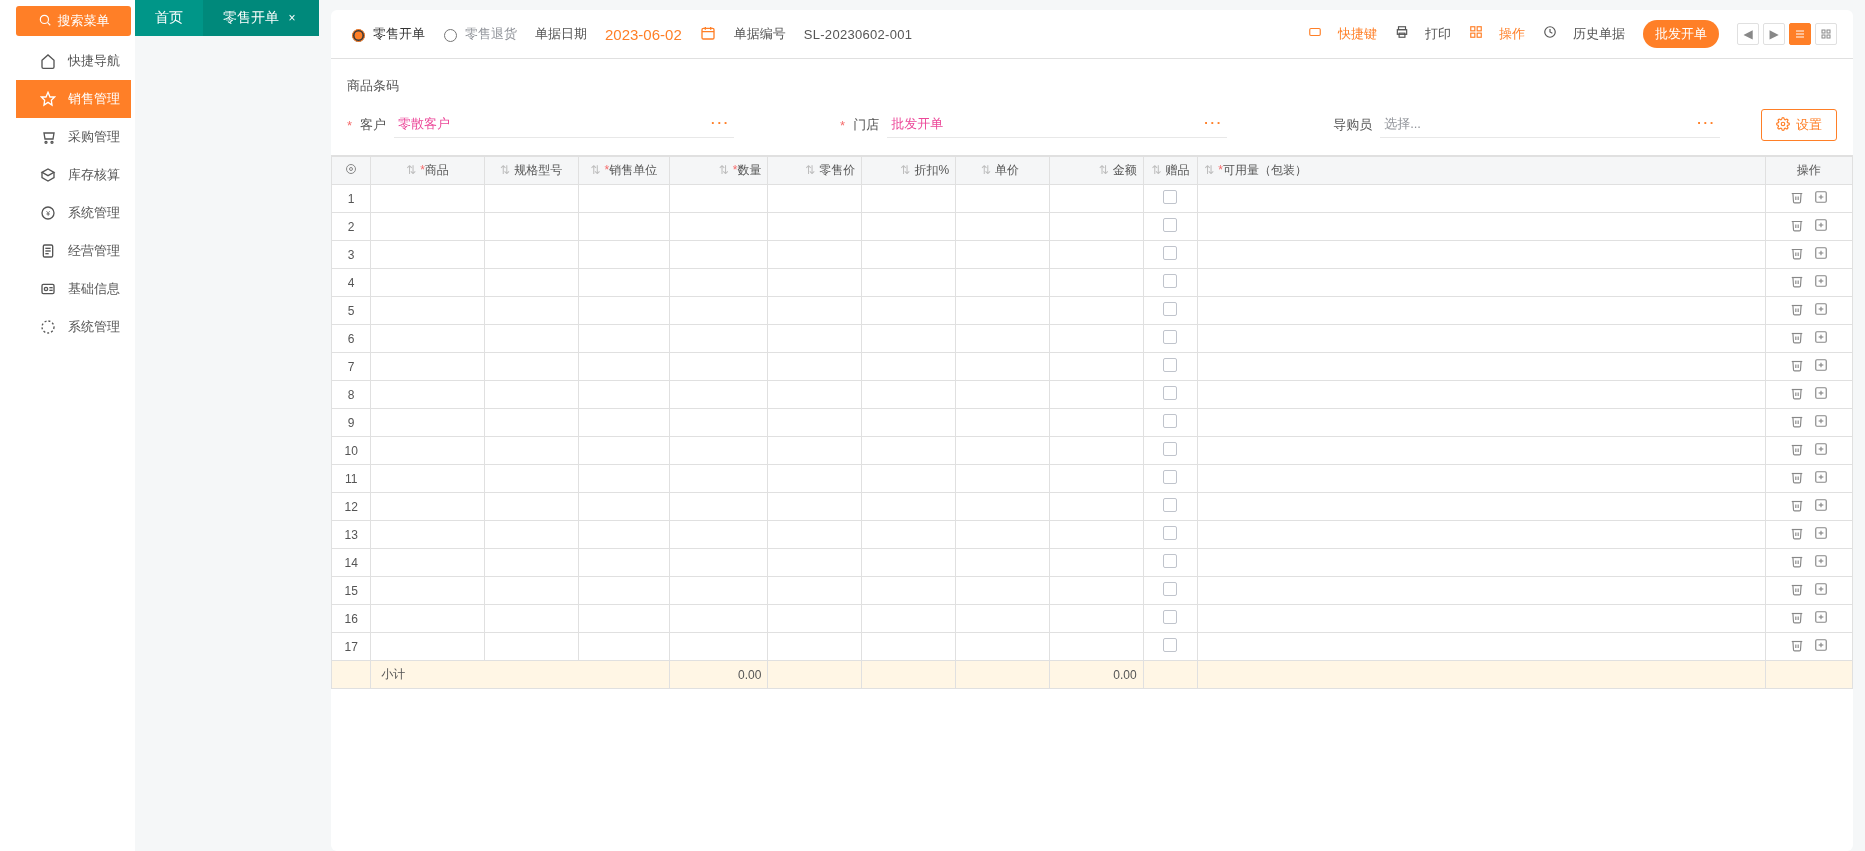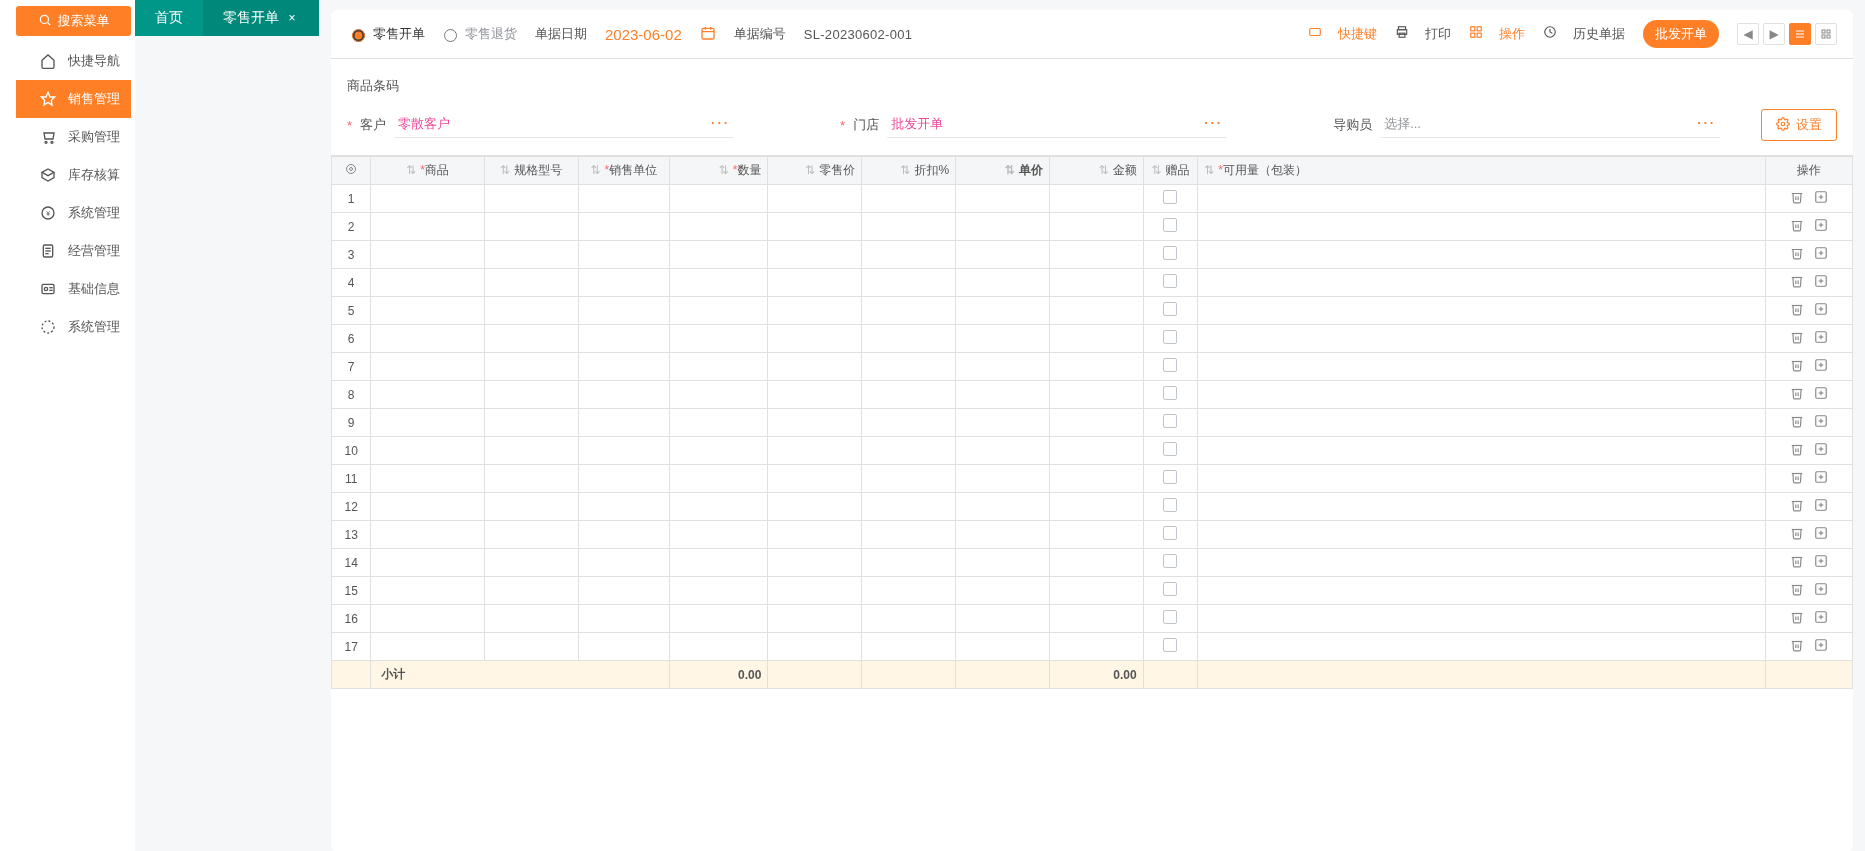--- a/index.html
+++ b/index.html
@@ -64,21 +64,21 @@
   .tbl-wrap{flex:1;overflow:auto;border-top:1px solid var(--border);}
   table{border-collapse:collapse;width:100%;table-layout:fixed;}
   th,td{border:1px solid var(--border);height:28px;font-size:12px;color:#555;}
   thead th{background:#f5f6f7;position:sticky;top:0;z-index:1;font-weight:normal;margin-top:36px;}
   thead th .sort{color:#bdbdbd;margin-right:4px;cursor:pointer;}
   thead th .req{color:var(--red);}
   td{text-align:center;}
   td.num{text-align:center;}
   td .cb{width:14px;height:14px;border:1px solid #c0c4cc;border-radius:2px;display:inline-block;background:#fff;}
   td .opic{color:#888;cursor:pointer;}
-  tr.subtotal td{background:#fff6e5;font-weight:700;text-align:right;padding-right:6px;}
+  tr.subtotal td{background:#fff6e5;font-weight:400;text-align:right;padding-right:6px;}
   tr.subtotal td.lbl{text-align:left;padding-left:10px;}
   .hdr-center{text-align:center;}
   col.c-seq{width:36px;} col.c-prod{width:104px;} col.c-spec{width:86px;} col.c-unit{width:84px;}
   col.c-qty{width:90px;} col.c-retail{width:86px;} col.c-disc{width:86px;} col.c-uprice{width:86px;}
   col.c-amt{width:86px;} col.c-gift{width:50px;} col.c-avail{width:520px;} col.c-op{width:80px;}
   th.gear{width:36px;}
 </style>
 </head>
 <body>
 
@@ -322,21 +322,21 @@
                       <circle cx="12" cy="12" r="3"></circle>
                       <circle cx="12" cy="12" r="9"></circle>
                     </svg>
                 </th>
                 <th><span class="sort">⇅</span><span class="req">*</span><span>商品</span></th>
                 <th><span class="sort">⇅</span><span>规格型号</span></th>
                 <th><span class="sort">⇅</span><span class="req">*</span><span>销售单位</span></th>
                 <th style="text-align:right;padding-right:6px;"><span class="sort">⇅</span><span class="req">*</span><span>数量</span></th>
                 <th style="text-align:right;padding-right:6px;"><span class="sort">⇅</span><span>零售价</span></th>
                 <th style="text-align:right;padding-right:6px;"><span class="sort">⇅</span><span>折扣%</span></th>
-                <th style="text-align:right;padding-right:6px;font-weight:bold;"><span class="sort">⇅</span><span>单价</span></th>
+                <th style="text-align:center;padding-right:6px;"><span class="sort">⇅</span><span>单价</span></th>
                 <th style="text-align:right;padding-right:6px;"><span class="sort">⇅</span><span>金额</span></th>
                 <th class="hdr-center"><span class="sort">⇅</span><span>赠品</span></th>
                 <th style="text-align:left;padding-left:6px;"><span class="sort">⇅</span><span class="req">*</span><span>可用量（包装）</span></th>
                 <th class="hdr-center"><span>操作</span></th>
               </tr>
             </thead>
             <tbody id="tbody">
                 <tr>
                   <td class="num">1</td>
                   <td></td>

